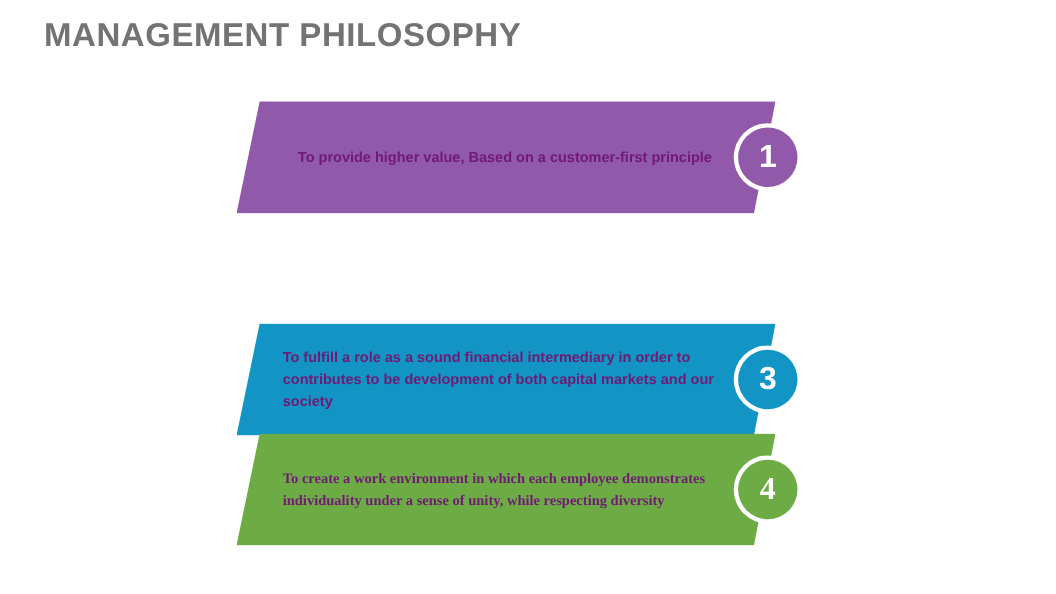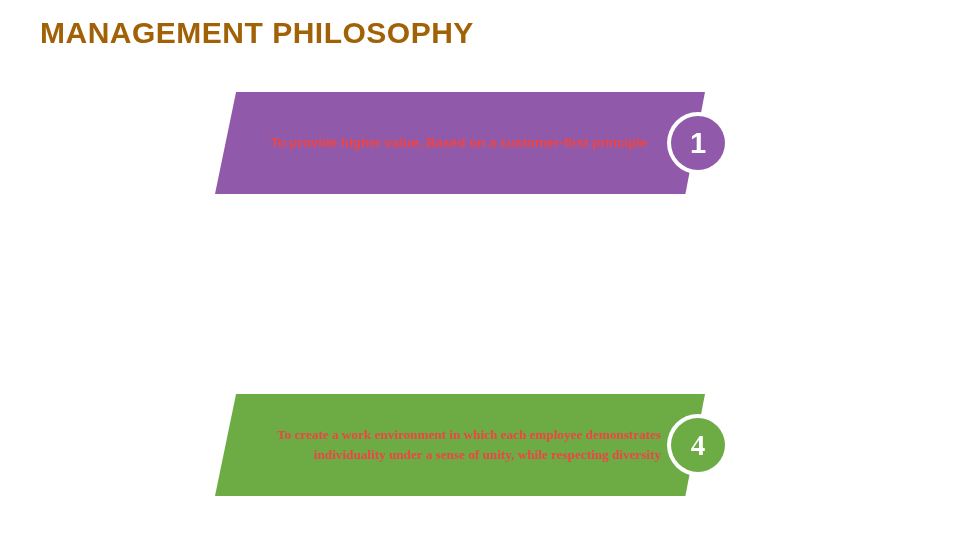--- a/index.html
+++ b/index.html
@@ -56,22 +56,22 @@
 
   .band-text {
     position: absolute;
     left: 38px;
     top: 0;
     width: 412px;
     height: 100%;
     display: flex;
     align-items: center;
     justify-content: center;
-    text-align: right;
-    color: #ef4444;
+    text-align: left;
+    color: #701a75;
     font-size: 13.2px;
     font-weight: bold;
     line-height: 20px;
     box-sizing: border-box;
     padding: 2px 4px;
   }
 
   
   .band-badge {
     position: absolute;
@@ -104,31 +104,38 @@
   #band-1 { top: 92px; }
   #band-2 { top: 194px; }
   #band-3 { top: 294px; }
   #band-4 { top: 394px; font-family: Liberation Serif, serif; }
 </style>
 </head>
 <body style="background: rgb(255, 255, 255);">
 
 <div id="slide">
 
-  <div id="page-title" style="color: #a16207;">MANAGEMENT PHILOSOPHY</div>
+  <div id="page-title" style="color: #737373;">MANAGEMENT PHILOSOPHY</div>
 
   <div class="band" id="band-1">
     <div class="band-shape" style="background: rgb(145, 89, 170);"></div>
     <div class="band-text">To provide higher value, Based on a customer-first principle</div>
     <div class="band-badge">
       <div class="badge-disc" style="background: rgb(145, 89, 170);">1</div>
     </div>
   </div>
 
 
+  <div class="band" id="band-3">
+    <div class="band-shape" style="background: rgb(18, 149, 196);"></div>
+    <div class="band-text">To fulfill a role as a sound financial intermediary in order to contributes to be development of both capital markets and our society</div>
+    <div class="band-badge">
+      <div class="badge-disc" style="background: rgb(18, 149, 196);">3</div>
+    </div>
+  </div>
 
   <div class="band" id="band-4">
     <div class="band-shape" style="background: rgb(109, 172, 68);"></div>
     <div class="band-text">To create a work environment in which each employee demonstrates individuality under a sense of unity, while respecting diversity</div>
     <div class="band-badge">
       <div class="badge-disc" style="background: rgb(109, 172, 68);">4</div>
     </div>
   </div>
 
 </div>

